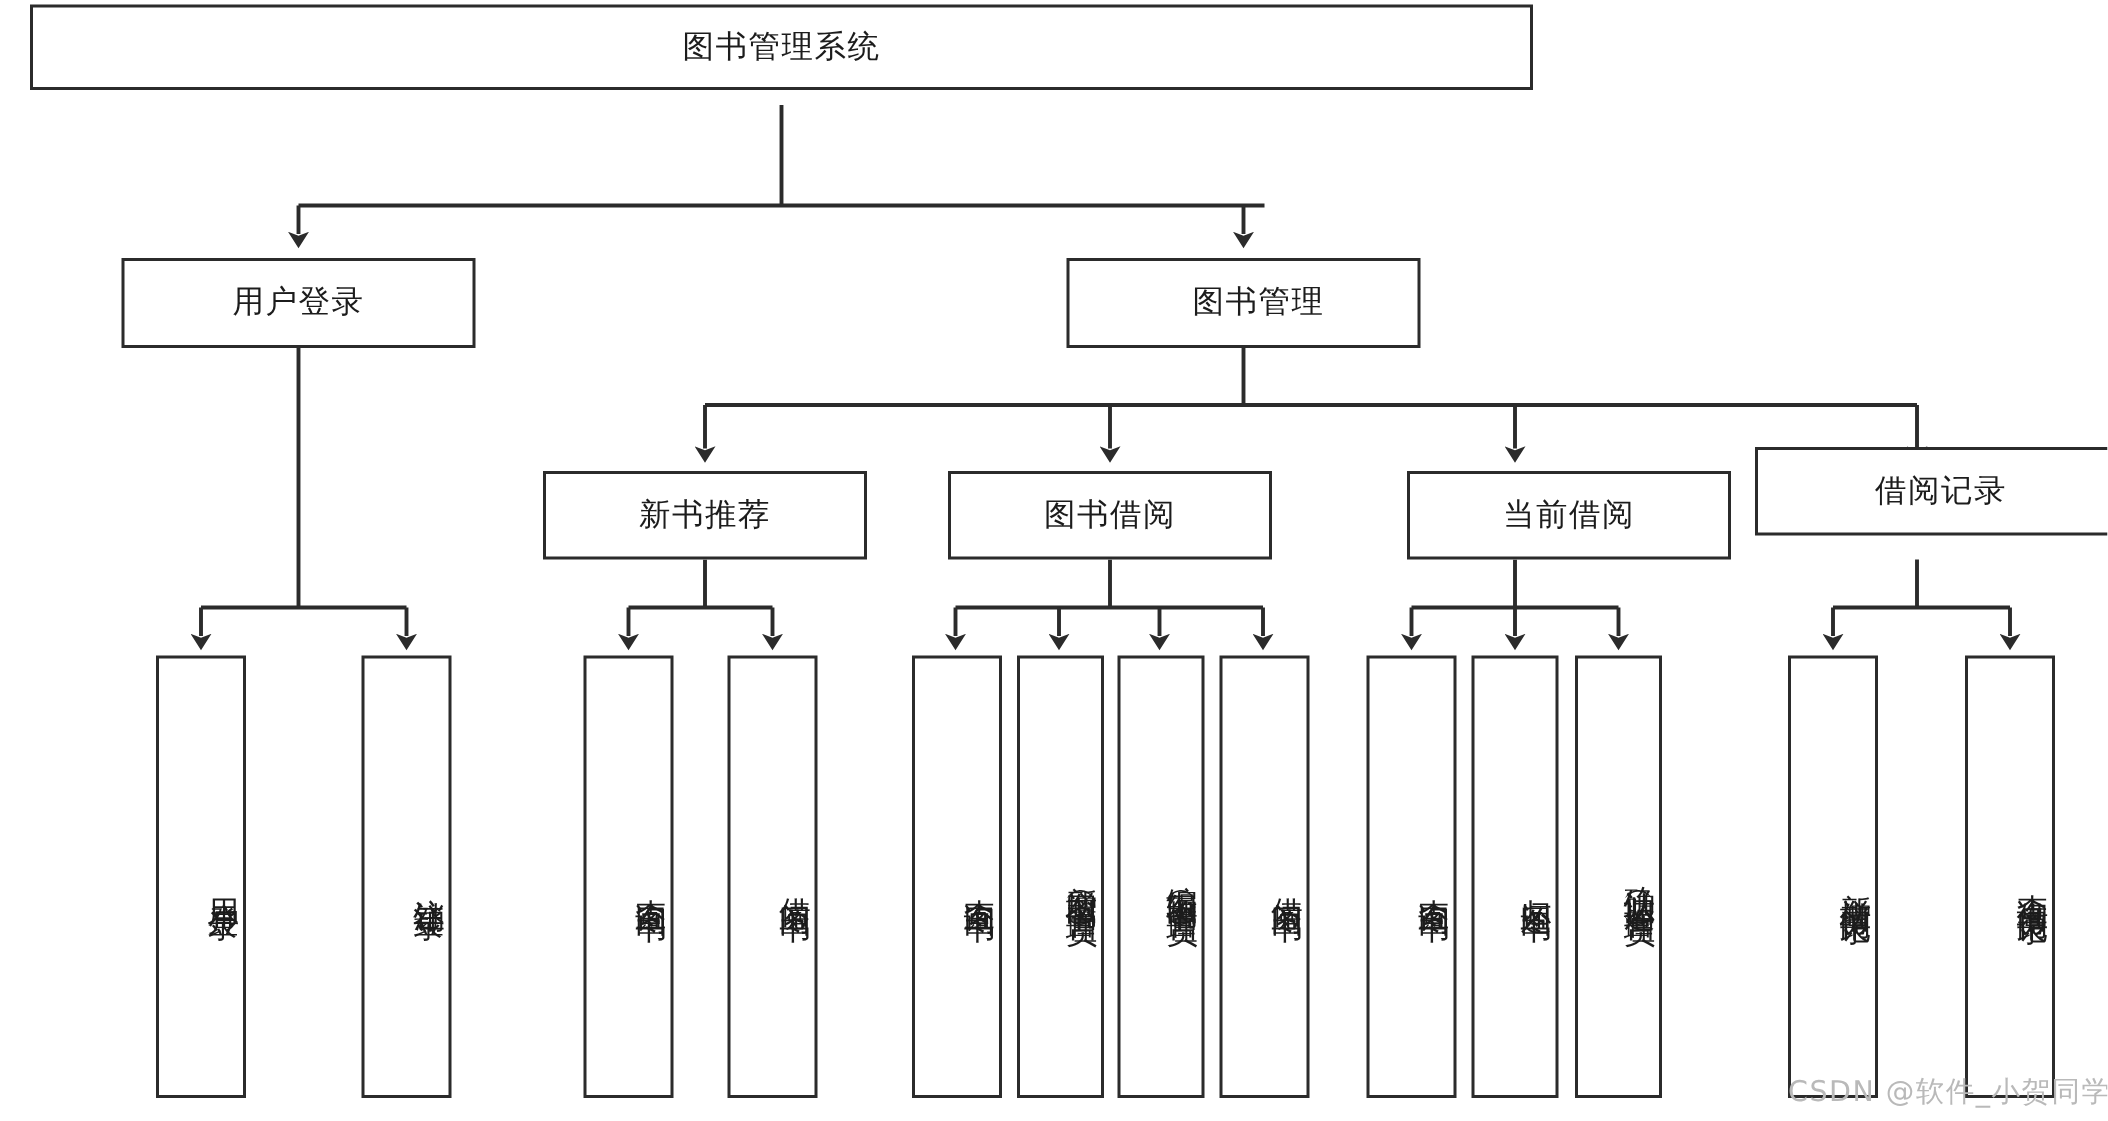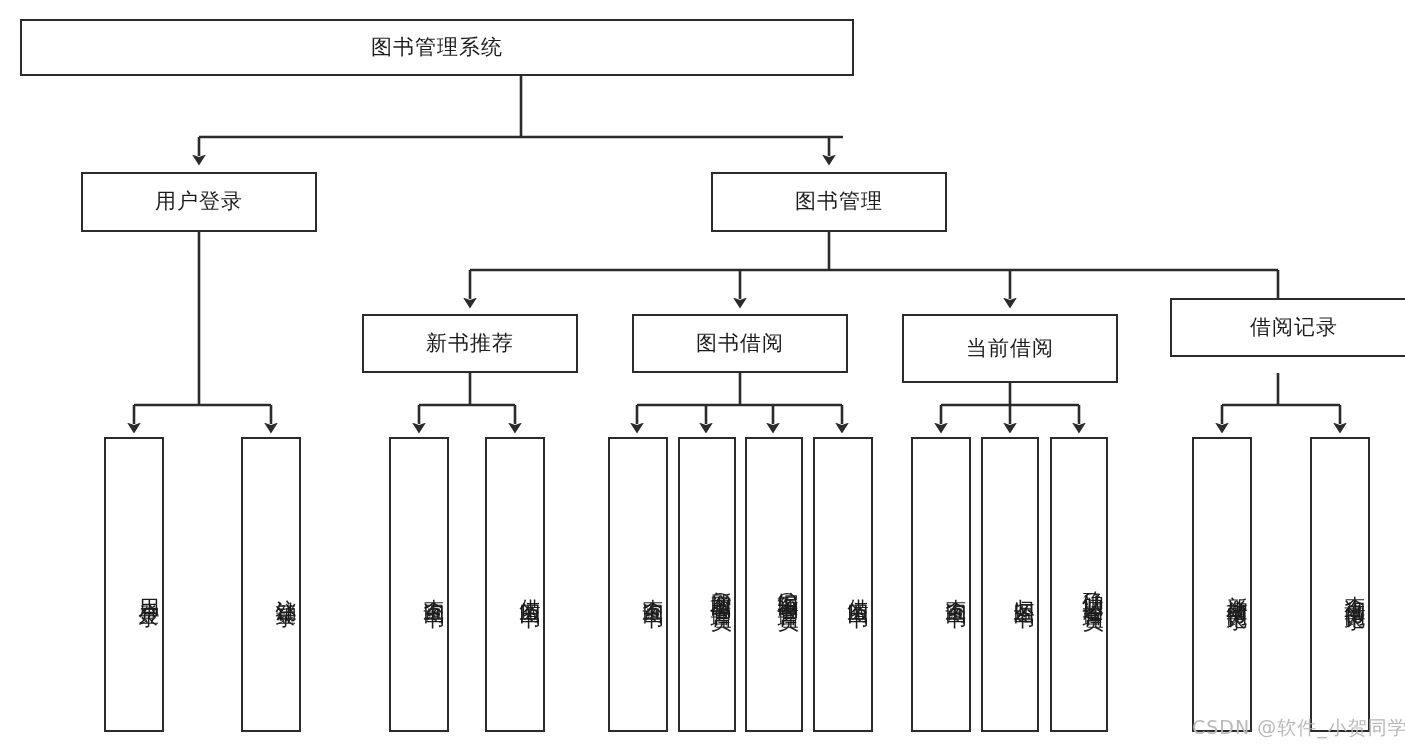--- a/index.html
+++ b/index.html
@@ -111,41 +111,41 @@
       <path d="M1010,405 L1010,424" marker-end="url(#arw)"></path>
       <path d="M1079,405 L1079,424" marker-end="url(#arw)"></path>
 
       <path d="M1278,373 L1278,405"></path>
       <path d="M1222,405 L1340,405"></path>
       <path d="M1222,405 L1222,424" marker-end="url(#arw)"></path>
       <path d="M1340,405 L1340,424" marker-end="url(#arw)"></path>
     </g>
   </svg>
 
-  <div class="node h" style="left:20px;top:19px;width:834px;height:57px;font-family:Liberation Serif, serif;">
+  <div class="node h" style="left:20px;top:3px;width:1002px;height:57px;font-family:Liberation Serif, serif;">
     <span class="lbl">图书管理系统</span>
   </div>
 
   <div class="node h" style="left:81px;top:172px;width:236px;height:60px;">
     <span class="lbl">用户登录</span>
   </div>
 
   <div class="node h" style="left:711px;top:172px;width:236px;height:60px;padding-left:20px;">
     <span class="lbl">图书管理</span>
   </div>
 
   <div class="node h" style="left:632px;top:314px;width:216px;height:59px;">
     <span class="lbl">图书借阅</span>
   </div>
 
   <div class="node h" style="left:362px;top:314px;width:216px;height:59px;">
     <span class="lbl">新书推荐</span>
   </div>
 
-  <div class="node h" style="left:902px;top:314px;width:216px;height:69px;">
+  <div class="node h" style="left:938px;top:314px;width:216px;height:59px;">
     <span class="lbl">当前借阅</span>
   </div>
 
   <div class="node h" style="left:1170px;top:298px;width:248px;height:59px;">
     <span class="lbl">借阅记录</span>
   </div>
 
   <div class="node v" style="left:104px;top:437px;width:60px;height:295px;">
     <span class="lbl">用户登录</span>
   </div>

